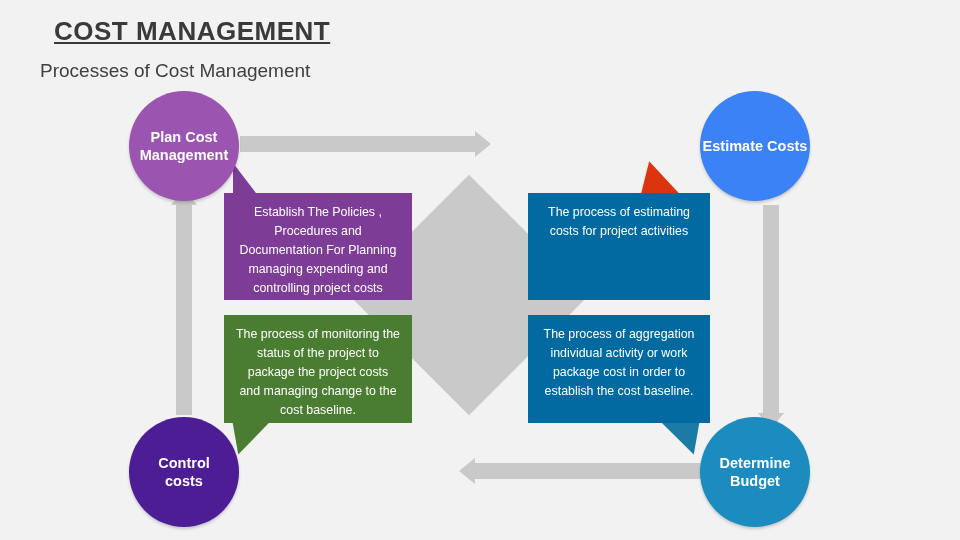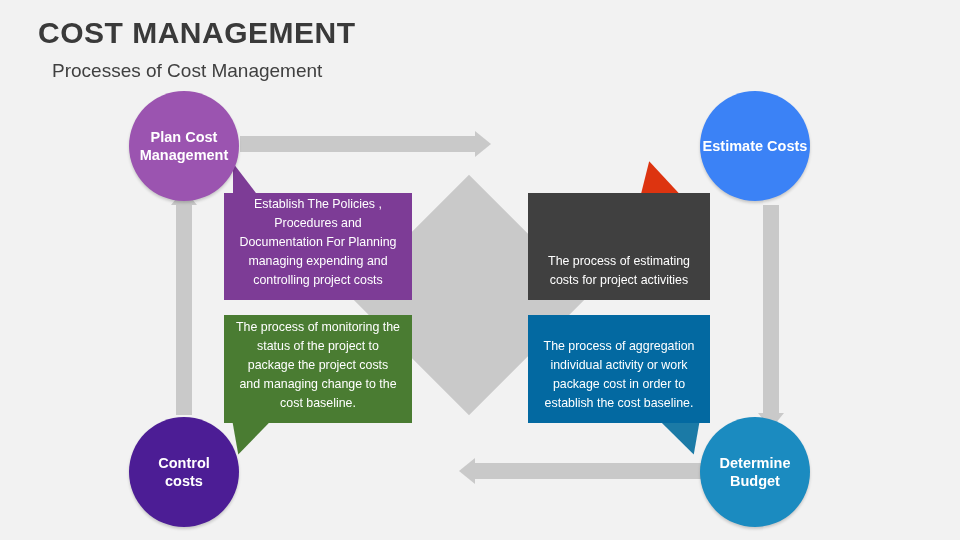--- a/index.html
+++ b/index.html
@@ -15,34 +15,34 @@
   }
   #stage {
     position: relative;
     width: 960px;
     height: 540px;
   }
 
   
   .title {
     position: absolute;
-    left: 38px;
+    left: 54px;
     top: 16px;
-    font-size: 30px;
+    font-size: 26px;
     font-weight: bold;
     color: #3a3a3a;
     letter-spacing: 0.5px;
+    text-decoration: underline;
   }
   .subtitle {
     position: absolute;
     left: 40px;
     top: 60px;
     font-size: 19px;
     color: #404040;
-    margin-left: 12px;
   }
 
   
   .diamond {
     position: absolute;
     left: 384px;
     top: 210px;
     width: 170px;
     height: 170px;
     background: #c9c9c9;
@@ -108,30 +108,30 @@
   
   .callout {
     position: absolute;
     color: #ffffff;
     font-size: 12.4px;
     line-height: 19px;
     text-align: center;
     padding: 10px 12px;
     box-sizing: border-box;
     display: flex;
-    align-items: flex-end;
+    align-items: flex-start;
     justify-content: center;
   }
   .box-plan {
     left: 224px; top: 193px; width: 188px; height: 107px;
     background: #7d3c96;
   }
   .box-estimate {
     left: 528px; top: 193px; width: 182px; height: 107px;
-    background: #404040;
+    background: #0369a1;
   }
   .box-control {
     left: 224px; top: 315px; width: 188px; height: 108px;
     background: #4a7c32;
   }
   .box-budget {
     left: 528px; top: 315px; width: 182px; height: 108px;
     background: #0369a1;
   }
 

